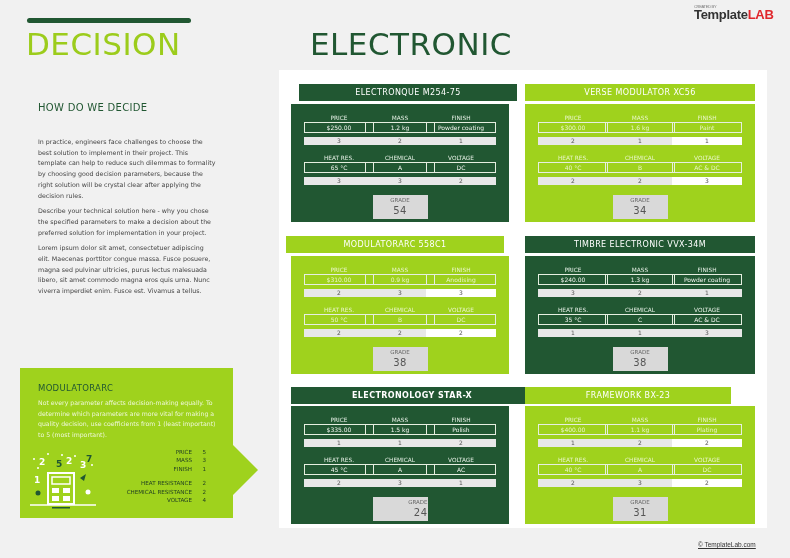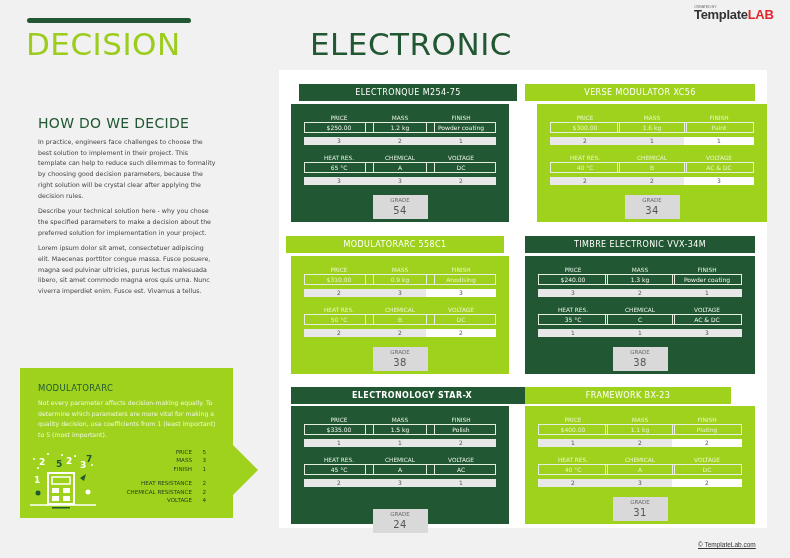--- a/index.html
+++ b/index.html
@@ -23,21 +23,21 @@
     font-size: 31px; color: #215732; letter-spacing: 0.5px; font-weight: normal;
   }
   .brand {
     position: absolute; left: 694px; top: 7px; font-size: 13px;
     font-family: "Liberation Sans", sans-serif; font-weight: bold; color: #333; letter-spacing: -0.3px;
   }
   .brand .lab { color: #e0262b; }
   .brand .small { position: absolute; left: 0; top: -3px; font-size: 4px; color: #777; font-weight: normal; }
 
   .how-title {
-    position: absolute; left: 38px; top: 115px; font-size: 14px; color: #215732; letter-spacing: 0.3px;
+    position: absolute; left: 38px; top: 102px; font-size: 10px; color: #215732; letter-spacing: 0.3px;
   }
   .how-text {
     position: absolute; left: 38px; top: 137px; width: 178px;
     font-size: 6.3px; line-height: 10.7px; color: #444;
   }
   .how-text p { margin-bottom: 5px; }
 
   .coef {
     position: absolute; left: 20px; top: 368px; width: 213px; height: 150px;
     background: #9fd21d;
@@ -210,21 +210,21 @@
       </div>
       <div class="grade" style="top: 91px; left: 81.5px;">
         <div class="g-label">GRADE</div>
         <div class="g-val">54</div>
       </div>
     </div>
   </div>
 
   <div>
     <div class="card-title lime" style="left: 525px; top: 84px; width: 230px;">VERSE MODULATOR XC56</div>
-    <div class="card-body lime" style="left: 525px; top: 104px; width: 230px; height: 118px; margin-left: 12px;">
+    <div class="card-body lime" style="left: 525px; top: 104px; width: 230px; height: 118px;">
       <div class="cell" style="left:13px;top:10px">
         <div class="field-label">PRICE</div>
         <div class="field-value">$300.00</div>
         <div class="field-score">2</div>
       </div>
       <div class="cell" style="top: 10px; left: 80px;">
         <div class="field-label">MASS</div>
         <div class="field-value">1.6 kg</div>
         <div class="field-score">1</div>
       </div>
@@ -361,21 +361,21 @@
       <div class="cell" style="top: 50px; left: 74px;">
         <div class="field-label">CHEMICAL</div>
         <div class="field-value">A</div>
         <div class="field-score">3</div>
       </div>
       <div class="cell" style="top: 50px; left: 135px;">
         <div class="field-label">VOLTAGE</div>
         <div class="field-value">AC</div>
         <div class="field-score">1</div>
       </div>
-      <div class="grade" style="top: 103px; left: 81.5px;">
+      <div class="grade" style="top: 91px; left: 81.5px; text-align: right;">
         <div class="g-label">GRADE</div>
         <div class="g-val">24</div>
       </div>
     </div>
   </div>
 
   <div>
     <div class="card-title lime" style="left: 525px; top: 387px; width: 206px;">FRAMEWORK BX-23</div>
     <div class="card-body lime" style="left: 525px; top: 406px; width: 230px; height: 118px;">
       <div class="cell" style="left:13px;top:10px">

